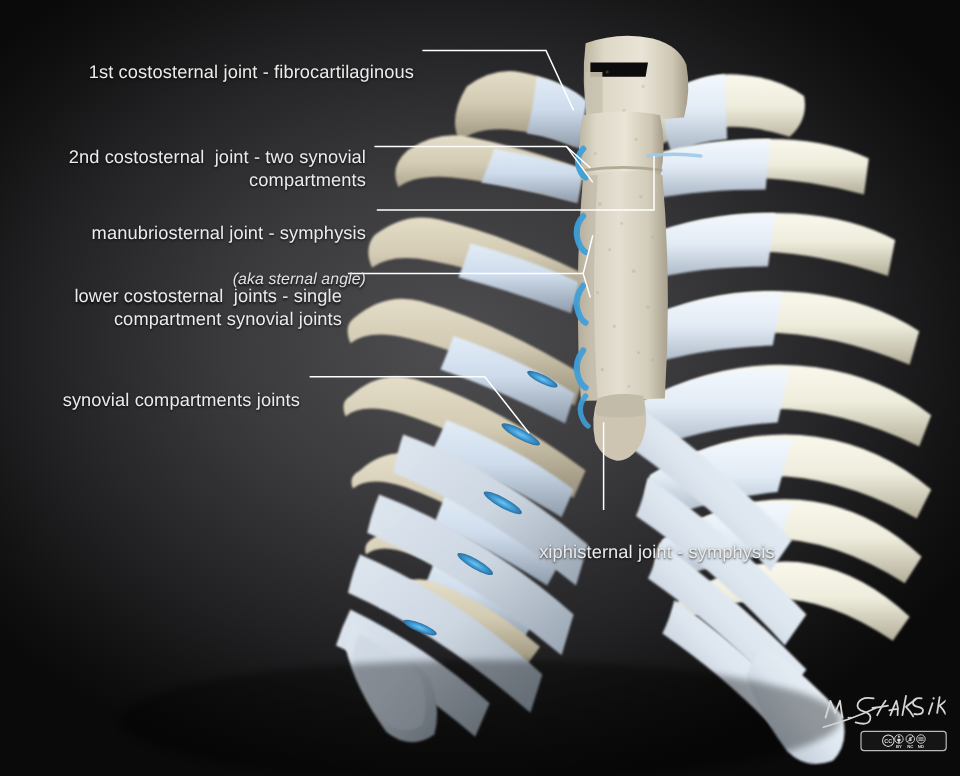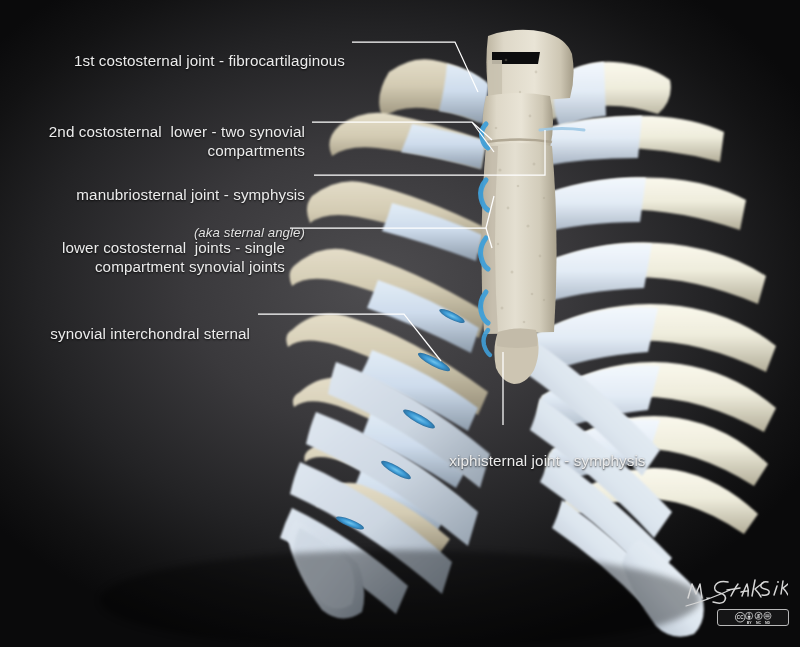--- a/index.html
+++ b/index.html
@@ -291,36 +291,36 @@
 
       <path d="M503 352 L503 425"></path>
     </g>
   </svg>
 
   <div class="lbl r" style="left:25px; top:31px; width:320px;">
     <span>1st costosternal joint - fibrocartilaginous</span>
   </div>
 
   <div class="lbl r" style="left:15px; top:102px; width:290px;">
-    <span>2nd costosternal  lower - two synovial
+    <span>2nd costosternal  joint - two synovial
 compartments</span>
   </div>
 
   <div class="lbl r" style="left:34px; top:165px; width:271px;">
     <span>manubriosternal joint - symphysis</span>
     <span class="sub">(aka sternal angle)</span>
   </div>
 
   <div class="lbl r" style="left:8px; top:218px; width:277px;">
     <span>lower costosternal  joints - single
 compartment synovial joints</span>
   </div>
 
   <div class="lbl r" style="left:28px; top:304px; width:222px;">
-    <span>synovial interchondral sternal</span>
+    <span>synovial compartments joints</span>
   </div>
 
   <div class="lbl" style="left:432px; top:431px; width:210px;">
     <span>xiphisternal joint - symphysis</span>
   </div>
 
   <svg id="sig" viewBox="0 0 104 34">
     <title>M. Skalski</title>
     <g stroke="#d6d6d6" stroke-width="1.5" fill="none" stroke-linecap="round" stroke-linejoin="round">
       <path d="M4 22 L8 8 L12 18 L16 8 L18 22"></path>

